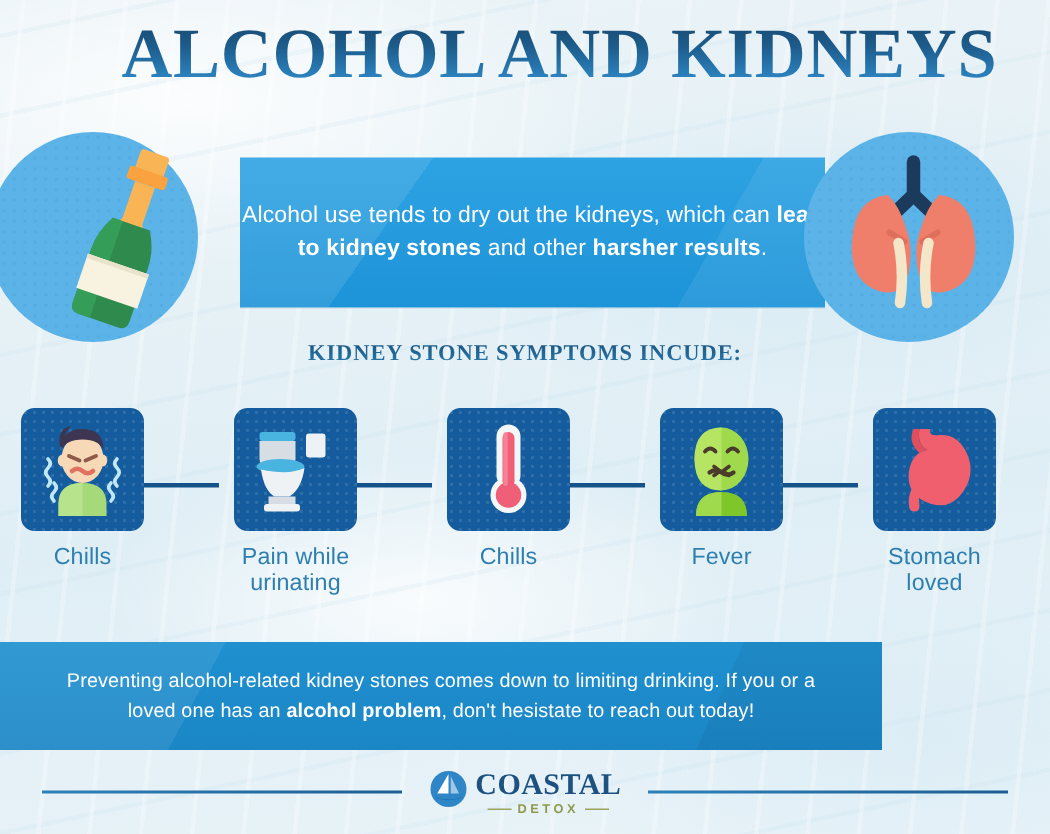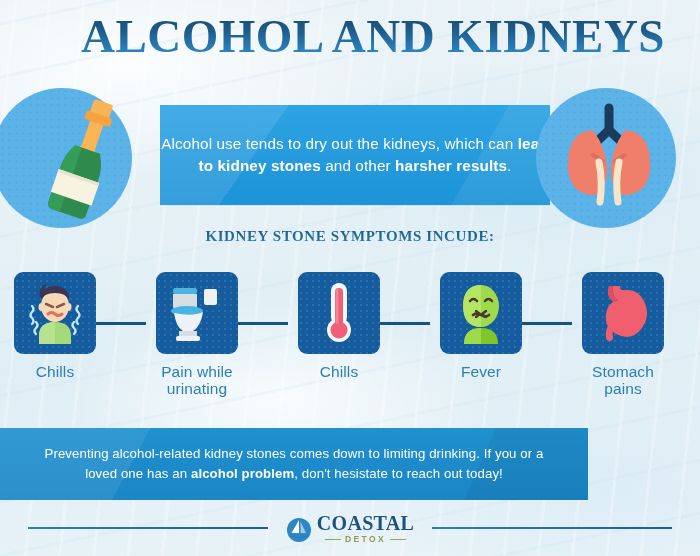--- a/index.html
+++ b/index.html
@@ -123,21 +123,21 @@
   .bottom-banner b{font-weight:700;}
 
   
   .footer{
     position:absolute;left:0;top:500px;width:700px;height:56px;
     display:flex;align-items:center;justify-content:center;gap:0;
   }
   .rule{height:2px;background:linear-gradient(90deg,#2e7fb8,#1b5f96);flex:0 0 auto;}
   .rule.left{width:240px;margin-right:18px;}
   .rule.right{width:240px;margin-left:18px;}
-  .logo{display:flex;align-items:flex-end;gap:5px;}
+  .logo{display:flex;align-items:flex-start;gap:5px;}
   .logo-text{display:flex;flex-direction:column;align-items:center;line-height:1;}
   .logo-word{
     font-family:"Liberation Serif",serif;font-size:20px;font-weight:700;
     color:#1d5280;letter-spacing:.3px;
   }
   .logo-sub{
     display:flex;align-items:center;gap:4px;margin-top:2px;
     font-family:Liberation Sans, sans-serif;font-size:8.5px;font-weight:700;
     color:#8f9a4e;letter-spacing:2.4px;
   }
@@ -266,21 +266,21 @@
     </div>
 
     <div class="tile" style="left:582px;">
       <div class="tile-box">
         <svg width="54" height="62" viewBox="0 0 54 62">
           <path d="M17 4 q-2 10 5 14 q-10 2 -12 14 q-2 14 10 20 q16 8 26 -6 q9 -13 2 -27 q-6 -12 -18 -11 q-7 1 -6 -4 Z" fill="#ef5f6e"></path>
           <path d="M13 42 q-4 6 -3 13 q0 4 4 4 q3 0 3 -4 q-1 -7 1 -11 Z" fill="#ef5f6e"></path>
           <path d="M17 4 q-2 10 5 14 q-3 1 -5 2 q-8 -7 -4 -16 Z" fill="#e14e5e"></path>
         </svg>
       </div>
-      <div class="tile-label">Stomach pains</div>
+      <div class="tile-label">Stomach loved</div>
     </div>
   </div>
 
   <div class="bottom-banner">
     <p><span>Preventing alcohol-related kidney stones comes down to limiting drinking. If you or a loved one has an </span><b>alcohol problem</b><span>, don't hesistate to reach out today!</span></p>
   </div>
 
   <div class="footer">
     <div class="rule left"></div>
     <div class="logo">

